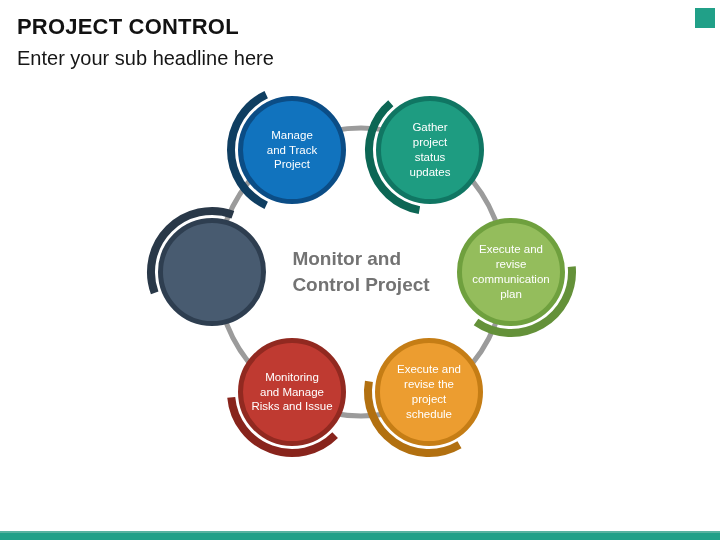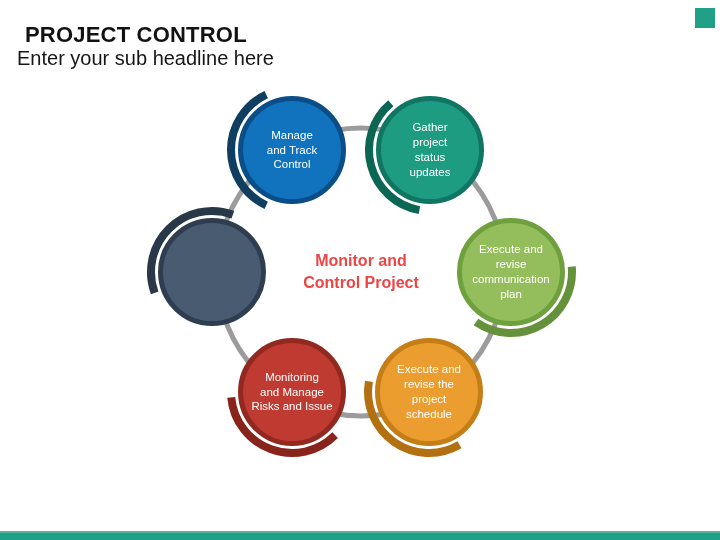--- a/index.html
+++ b/index.html
@@ -6,21 +6,21 @@
   .slide{
     position:relative;
     width:720px;height:540px;
     background:#ffffff;
     overflow:hidden;
     font-family:"Liberation Sans","DejaVu Sans",sans-serif;
   }
   .slide-title{
     position:absolute;left:17px;top:14px;
     font-size:22px;font-weight:bold;color:#121212;
-    letter-spacing:.2px;margin:8px;
+    letter-spacing:.2px;margin:0;
   }
   .slide-subtitle{
     position:absolute;left:17px;top:47px;
     font-size:20px;color:#161616;
   }
   .accent-square{
     position:absolute;right:5px;top:8px;
     width:20px;height:20px;background:#21A088;
   }
   .diagram-svg{position:absolute;left:0;top:0;}
@@ -30,22 +30,22 @@
     text-align:center;color:#ffffff;
     font-size:11.5px;line-height:1.3;
     white-space:pre-line;
     width:96px;height:90px;
     pointer-events:none;
   }
   .center-label{
     position:absolute;left:291px;top:243px;
     width:140px;height:58px;
     display:flex;align-items:center;justify-content:center;
-    text-align:center;
-    font-size:16px;font-weight:bold;color:#ef4444;
+    text-align:left;
+    font-size:19px;font-weight:bold;color:#737373;
     line-height:1.35;white-space:pre-line;
   }
   .bottom-bar{
     position:absolute;left:0;bottom:0;width:720px;height:9px;
     background:#21A088;
     border-top:2px solid #57B2A0;
     box-sizing:border-box;
   }
 </style>
 </head>
@@ -81,21 +81,21 @@
       <circle cx="292" cy="392" r="51.5" fill="#BF3A31" stroke="#912920" stroke-width="5"></circle>
     </g>
     <g>
       <path d="M 232.8632287428658 214.67875013205958 A 61 61 0 0 0 154.67875013205958 292.8632287428658" fill="none" stroke="#293848" stroke-width="8"></path>
       <circle cx="212" cy="272" r="51.5" fill="#485B70" stroke="#2E3E50" stroke-width="5"></circle>
     </g>
   </svg>
 
   <div class="node-label" style="left:244px;top:105px;">Manage
 and Track
-Control</div>
+Project</div>
   <div class="node-label" style="left:382px;top:105px;">Gather
 project
 status
 updates</div>
   <div class="node-label" style="left:463px;top:227px;">Execute and
 revise
 communication
 plan</div>
   <div class="node-label" style="left:381px;top:347px;">Execute and
 revise the

